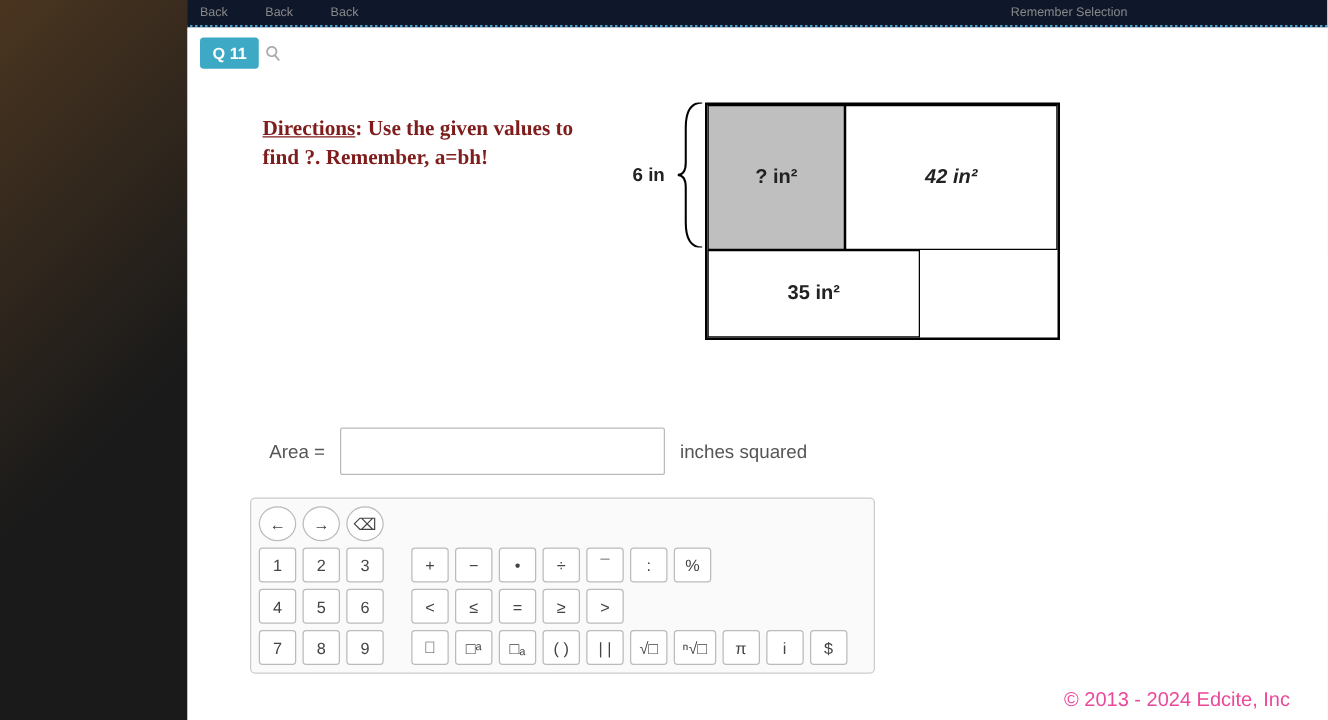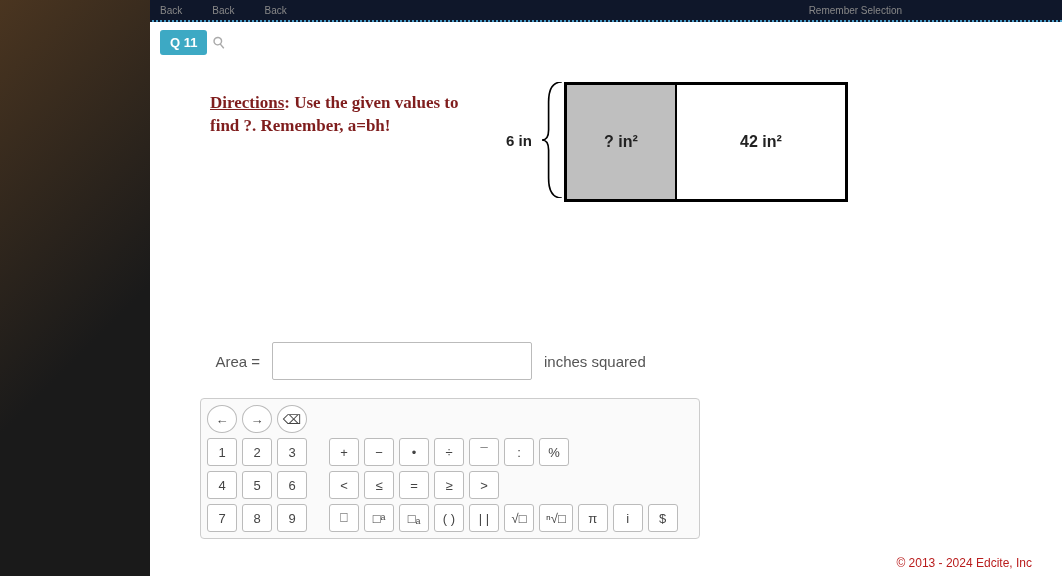--- a/index.html
+++ b/index.html
@@ -99,21 +99,21 @@
   .cell {
     border: 1px solid #000;
     display: flex;
     align-items: center;
     justify-content: center;
     font-size: 16px;
     font-weight: bold;
     color: #222;
   }
   .c-tl { width: 110px; height: 116px; background: #bfbfbf; }
-  .c-tr { width: 170px; height: 116px; }
+  .c-tr { width: 170px; height: 116px; font-style: italic; }
   .c-bl { width: 110px; height: 70px; }
   .c-br { width: 170px; height: 70px; }
   .answer-block {
     position: absolute;
     left: 50px;
     top: 320px;
     right: 40px;
   }
   .answer-row {
     display: flex;
@@ -162,22 +162,22 @@
   }
   .kp-btn.round {
     width: 28px;
     border-radius: 50%;
   }
   .kp-gap { width: 12px; }
   .footer {
     position: absolute;
     right: 30px;
     bottom: 6px;
-    font-size: 12px;
-    color: #b91c1c;
+    font-size: 16px;
+    color: #ec4899;
   }
   .left-dark {
     position: absolute;
     left: 0; top: 0; bottom: 0;
     width: 150px;
     background: linear-gradient(135deg, #4a3520 0%, #1a1a1a 60%);
   }
 </style>
 </head>
 <body>
@@ -209,20 +209,21 @@
       <svg viewBox="0 0 20 116" preserveAspectRatio="none">
         <path d="M18 0 Q6 0 6 20 L6 48 Q6 58 0 58 Q6 58 6 68 L6 96 Q6 116 18 116" fill="none" stroke="#000" stroke-width="1.5"></path>
       </svg>
     </div>
     <div class="grid">
       <div class="row">
         <div class="cell c-tl">? in²</div>
         <div class="cell c-tr">42 in²</div>
       </div>
       <div class="row">
+        <div class="cell c-br">35 in²</div>
       </div>
     </div>
   </div>
 
   <div class="answer-block">
     <div class="answer-row">
       <span class="label">Area =</span>
       <input class="answer-input" type="text" value="" style="">
       <span>inches squared</span>
     </div>

